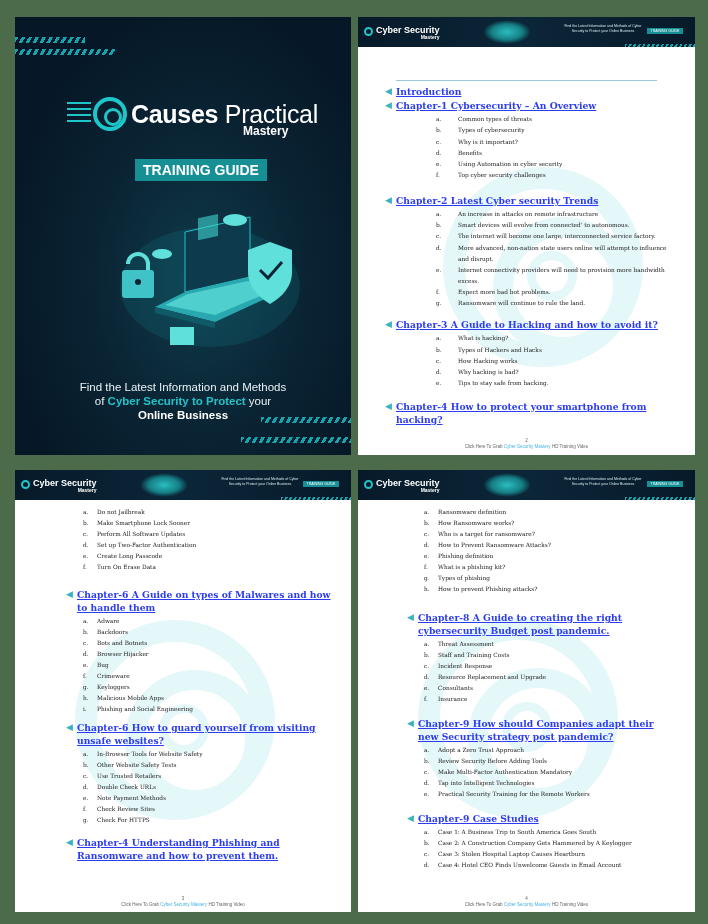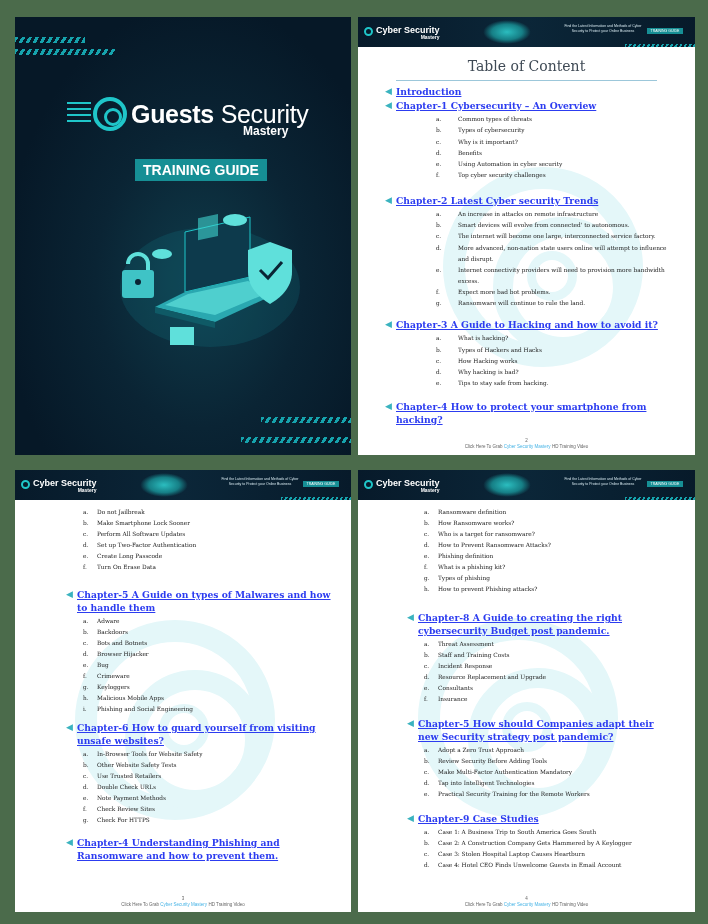--- a/index.html
+++ b/index.html
@@ -72,21 +72,21 @@
 
 <div class="page" id="cover">
   <div class="stripes" style="left:0; top:20px; width:70px;"></div>
   <div class="stripes" style="left:0; top:32px; width:100px;"></div>
   <div class="stripes" style="right:0; top:400px; width:90px;"></div>
   <div class="stripes" style="right:0; top:420px; width:110px;"></div>
 
   <div class="cover-logo">
     <span class="logo-lines"></span>
     <span class="logo-mark"></span>
-    <span class="cover-title"><b>Guests</b> <span>Security</span></span>
+    <span class="cover-title"><b>Causes</b> <span>Practical</span></span>
   </div>
   <div class="cover-mastery">Mastery</div>
   <div class="training-badge">TRAINING GUIDE</div>
 
   <svg class="illustration" viewBox="0 0 190 140">
     <ellipse cx="100" cy="75" rx="90" ry="60" fill="#16a3ad" opacity="0.15"></ellipse>
 
     <polygon points="75,20 140,5 140,65 75,80" fill="#0d3a4c" stroke="#1fc6c9" stroke-width="1"></polygon>
     <rect x="88" y="25" width="20" height="22" fill="#3fd3cf" opacity="0.6" transform="skewY(-12)"></rect>
 
@@ -110,33 +110,37 @@
       </g>
     <g>
         <ellipse cx="52" cy="42" rx="10" ry="5" fill="#5fe0db"></ellipse>
       </g>
 
     <g>
         <rect x="60" y="115" width="24" height="18" fill="#5fe0db"></rect>
       </g>
   </svg>
 
+  <div class="cover-tagline">
+    <div>Find the Latest Information and Methods</div>
+    <div><span>of </span><span class="hl">Cyber Security to Protect</span><span> your</span></div>
+    <div class="b">Online Business</div>
+  </div>
 </div>
 
 <div class="page" id="p2">
   <div class="banner">
     <span class="bn-dot"></span>
     <span class="bn-logo"><span>Cyber Security</span><span class="m">Mastery</span></span>
     <span class="bn-img"></span>
     <span class="bn-text">Find the Latest Information and Methods of Cyber Security to Protect your Online Business</span>
     <span class="bn-badge">TRAINING GUIDE</span>
     <span class="bn-stripes"></span>
   </div>
   <div class="watermark" style="top:150px;"></div>
-  <div class="toc-title">Table of Content</div>
   <div class="toc-rule"></div>
 
   <div class="toc" style="top:62px; left:18px;">
     <div class="chapter">
         <span class="arrow">◀</span>
         <span class="text"> Introduction</span>
       </div>
     <div class="chapter" style="margin-top:1px;">
         <span class="arrow">◀</span>
         <span class="text">Chapter-1 Cybersecurity – An Overview</span>
@@ -273,21 +277,21 @@
       </li>
     <li>
         <span class="l">f.</span>
         <span class="t">Turn On Erase Data</span>
       </li>
   </ul>
 
   <div class="toc" style="top:112px; left:42px; width:290px;">
     <div class="chapter">
         <span class="arrow" style="width:20px; flex-basis:20px;">◀</span>
-        <span class="text" style="padding-right:10px;">Chapter-5  A Guide on types of Malwares and how to handle them</span>
+        <span class="text" style="padding-right:10px;">Chapter-6  A Guide on types of Malwares and how to handle them</span>
       </div>
     <ul class="items" style="margin-left:26px;">
       <li>
           <span class="l">a.</span>
           <span class="t">Adware</span>
         </li>
       <li>
           <span class="l">b.</span>
           <span class="t">Backdoors</span>
         </li>
@@ -438,21 +442,21 @@
           <span class="l">e.</span>
           <span class="t">Consultants</span>
         </li>
       <li>
           <span class="l">f.</span>
           <span class="t">Insurance</span>
         </li>
     </ul>
     <div class="chapter" style="margin-top:12px;">
         <span class="arrow">◀</span>
-        <span class="text" style="padding-right:20px;">Chapter-5  How should Companies adapt their new Security strategy post pandemic?</span>
+        <span class="text" style="padding-right:20px;">Chapter-9  How should Companies adapt their new Security strategy post pandemic?</span>
       </div>
     <ul class="items" style="margin-left:26px;">
       <li>
           <span class="l">a.</span>
           <span class="t">Adopt a Zero Trust Approach</span>
         </li>
       <li>
           <span class="l">b.</span>
           <span class="t">Review Security Before Adding Tools</span>
         </li>

